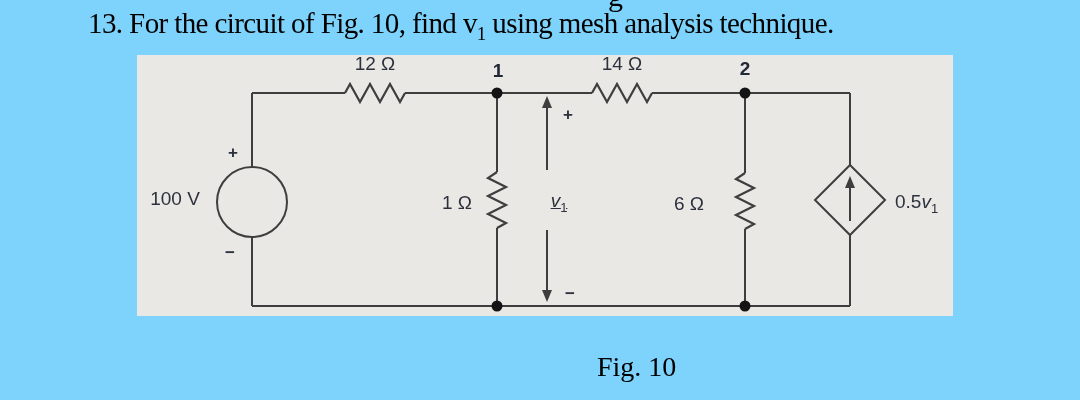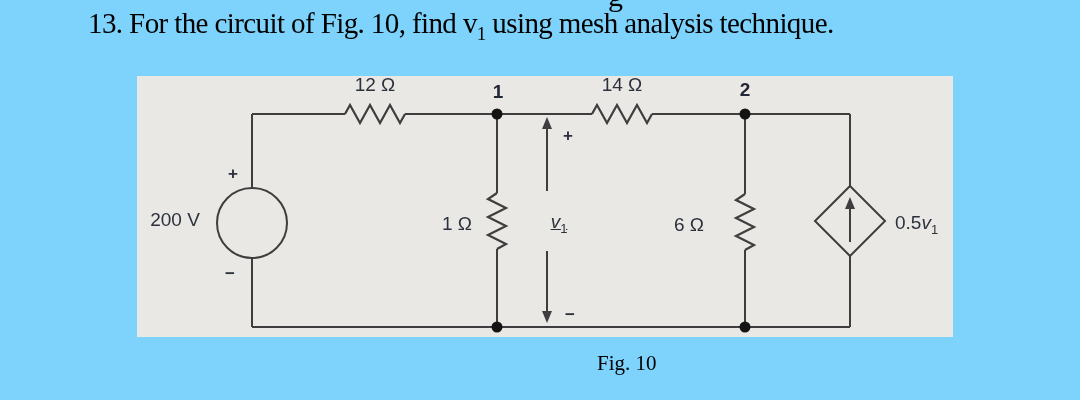--- a/index.html
+++ b/index.html
@@ -10,32 +10,32 @@
   
   .clip-frag{position:absolute;left:608px;top:-21px;font-family:"Liberation Serif",serif;
              font-size:30px;color:#000;}
 
   
   .title{position:absolute;left:88px;top:7px;width:980px;font-family:"Liberation Serif",serif;
          font-size:29px;color:#000;letter-spacing:-0.6px;white-space:nowrap;}
   .title sub{font-size:19px;}
 
   
-  .panel{position:absolute;left:137px;top:55px;width:816px;height:261px;background:#e9e8e5;margin-top:21px;}
+  .panel{position:absolute;left:137px;top:55px;width:816px;height:261px;background:#e9e8e5;}
   .panel svg{position:absolute;left:0;top:0;}
 
   .lbl{position:absolute;font-family:"Liberation Sans",sans-serif;font-size:19px;line-height:21px;
        color:#2c313c;text-align:center;white-space:nowrap;}
   .lbl sub{font-size:13px;}
   .ital{font-style:italic;}
   .bold{font-weight:bold;color:#232836;}
   .sign{font-size:17px;font-weight:bold;color:#2c313c;}
 
   .caption{position:absolute;left:597px;top:351px;font-family:"Liberation Serif",serif;
-           font-size:21px;color:#000;}
+           font-size:28px;color:#000;}
 </style>
 </head>
 <body>
 
 <div class="screen">
 
   <span class="clip-frag">g</span>
 
   <div class="title"><span>13.</span><span> For the circuit of Fig. 10, find </span><span>v</span><sub>1</sub><span> using mesh analysis technique.</span></div>
 
@@ -99,21 +99,21 @@
         <circle cx="360" cy="251" r="5.5"></circle>
         <circle cx="608" cy="251" r="5.5"></circle>
       </g>
     </svg>
 
     <div class="lbl" style="left:203px;top:-2px;width:70px;">12 Ω</div>
     <div class="lbl" style="left:450px;top:-2px;width:70px;">14 Ω</div>
     <div class="lbl bold" style="left:344px;top:5px;width:34px;">1</div>
     <div class="lbl bold" style="left:591px;top:3px;width:34px;">2</div>
 
-    <div class="lbl" style="left:2px;top:133px;width:72px;">200 V</div>
+    <div class="lbl" style="left:2px;top:133px;width:72px;">100 V</div>
     <div class="lbl sign" style="left:87px;top:87px;width:18px;">+</div>
     <div class="lbl sign" style="left:84px;top:187px;width:18px;">−</div>
 
     <div class="lbl" style="left:297px;top:137px;width:46px;">1 Ω</div>
     <div class="lbl" style="left:529px;top:138px;width:46px;">6 Ω</div>
 
     <div class="lbl" style="left:404px;top:135px;width:36px;text-decoration:underline;"><span class="ital">v</span><sub>1</sub></div>
     <div class="lbl sign" style="left:422px;top:49px;width:18px;">+</div>
     <div class="lbl sign" style="left:424px;top:228px;width:18px;">−</div>
 

